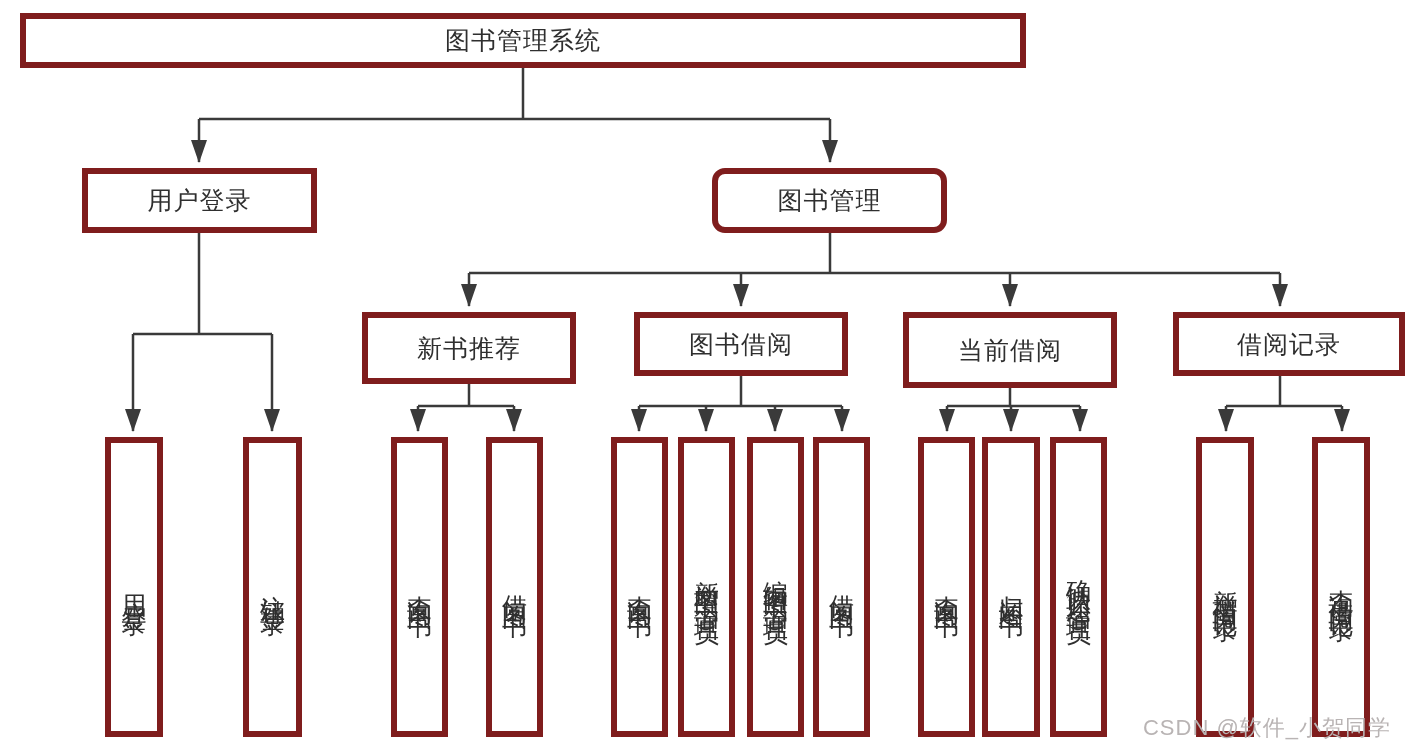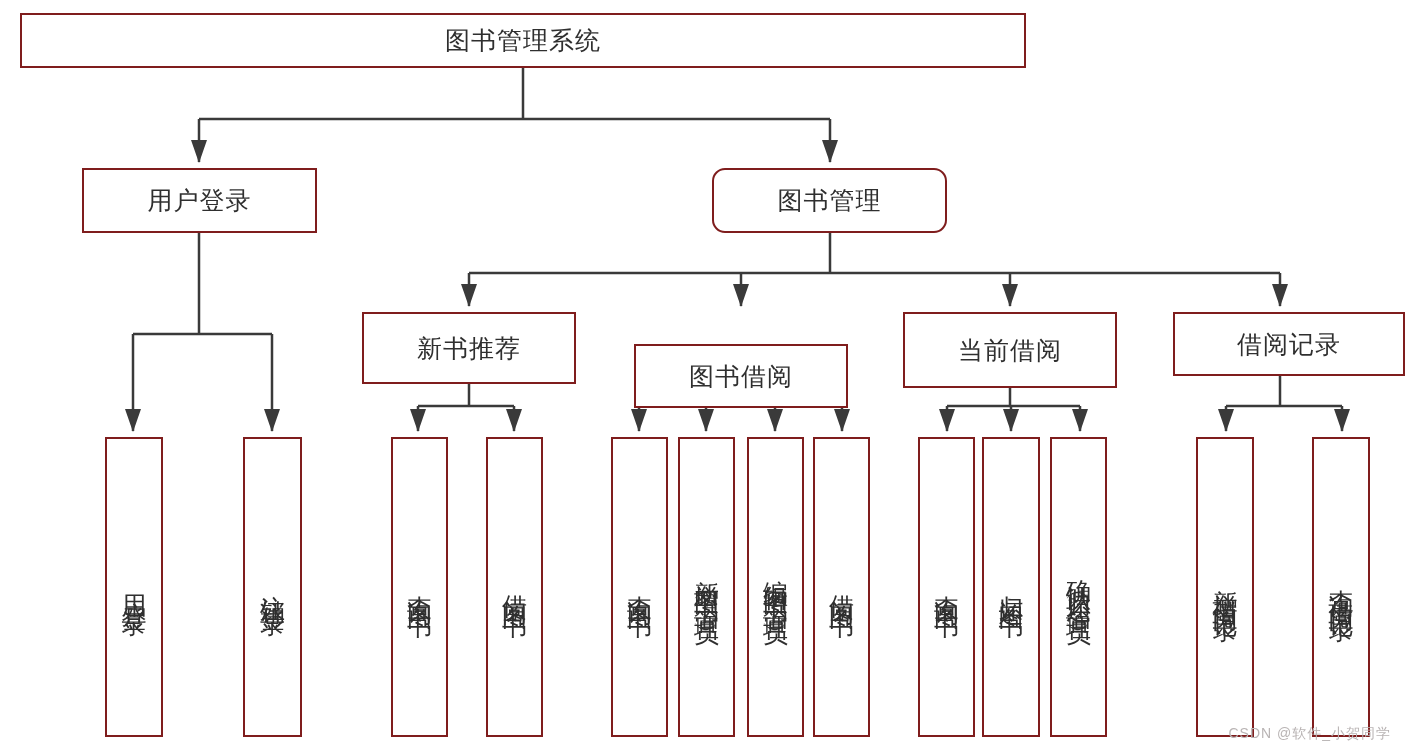--- a/index.html
+++ b/index.html
@@ -3,31 +3,31 @@
 <meta charset="utf-8">
 <style>
   html,body{margin:0;padding:0;background:#fff;}
   .canvas{
     position:relative;width:1405px;height:747px;background:#ffffff;
     font-family:"Liberation Sans","DejaVu Sans",sans-serif;overflow:hidden;
   }
   svg.wires{position:absolute;left:0;top:0;width:1405px;height:747px;z-index:1;}
   .node{
     position:absolute;box-sizing:border-box;background:#ffffff;
-    border:2px solid #7f1d1d;color:#2f2f2f;
+    border:6px solid #7f1d1d;color:#2f2f2f;
     display:flex;align-items:center;justify-content:center;
     font-size:25px;letter-spacing:1px;z-index:2;white-space:nowrap;
   }
   .leaf{
     writing-mode:vertical-rl;text-orientation:mixed;
     letter-spacing:6px;white-space:normal;line-height:1;
   }
   .watermark{
     position:absolute;right:14px;bottom:4px;z-index:5;
-    font-size:14px;color:#b9b4b4;letter-spacing:1px;
+    font-size:22px;color:#b9b4b4;letter-spacing:1px;
   }
 </style>
 </head>
 <body>
 
 <div class="canvas">
 
   <svg class="wires" viewBox="0 0 1405 747" fill="none" stroke="#3a3a3a" stroke-width="2.5">
     <defs>
       <marker id="arw" markerUnits="userSpaceOnUse" markerWidth="18" markerHeight="24" viewBox="0 0 18 24" refX="9" refY="22" orient="0">
@@ -68,21 +68,21 @@
     <path d="M1226,406 V431" marker-end="url(#arw)"></path>
     <path d="M1342,406 V431" marker-end="url(#arw)"></path>
   </svg>
 
   <div class="node" style="left:20px;top:13px;width:1006px;height:55px;">图书管理系统</div>
 
   <div class="node" style="left:82px;top:168px;width:235px;height:65px;">用户登录</div>
   <div class="node" style="left:712px;top:168px;width:235px;height:65px;border-radius:13px;">图书管理</div>
 
   <div class="node" style="left:362px;top:312px;width:214px;height:72px;">新书推荐</div>
-  <div class="node" style="left:634px;top:312px;width:214px;height:64px;margin-top:32px;">图书借阅</div>
+  <div class="node" style="left:634px;top:312px;width:214px;height:64px;">图书借阅</div>
   <div class="node" style="left:903px;top:312px;width:214px;height:76px;">当前借阅</div>
   <div class="node" style="left:1173px;top:312px;width:232px;height:64px;">借阅记录</div>
 
   <div class="node leaf" style="left:105px;top:437px;width:58px;height:300px;">用户登录</div>
   <div class="node leaf" style="left:243px;top:437px;width:59px;height:300px;">注销登录</div>
 
   <div class="node leaf" style="left:391px;top:437px;width:57px;height:300px;">查询图书</div>
   <div class="node leaf" style="left:486px;top:437px;width:57px;height:300px;">借阅图书</div>
 
   <div class="node leaf" style="left:611px;top:437px;width:57px;height:300px;">查询图书</div>

